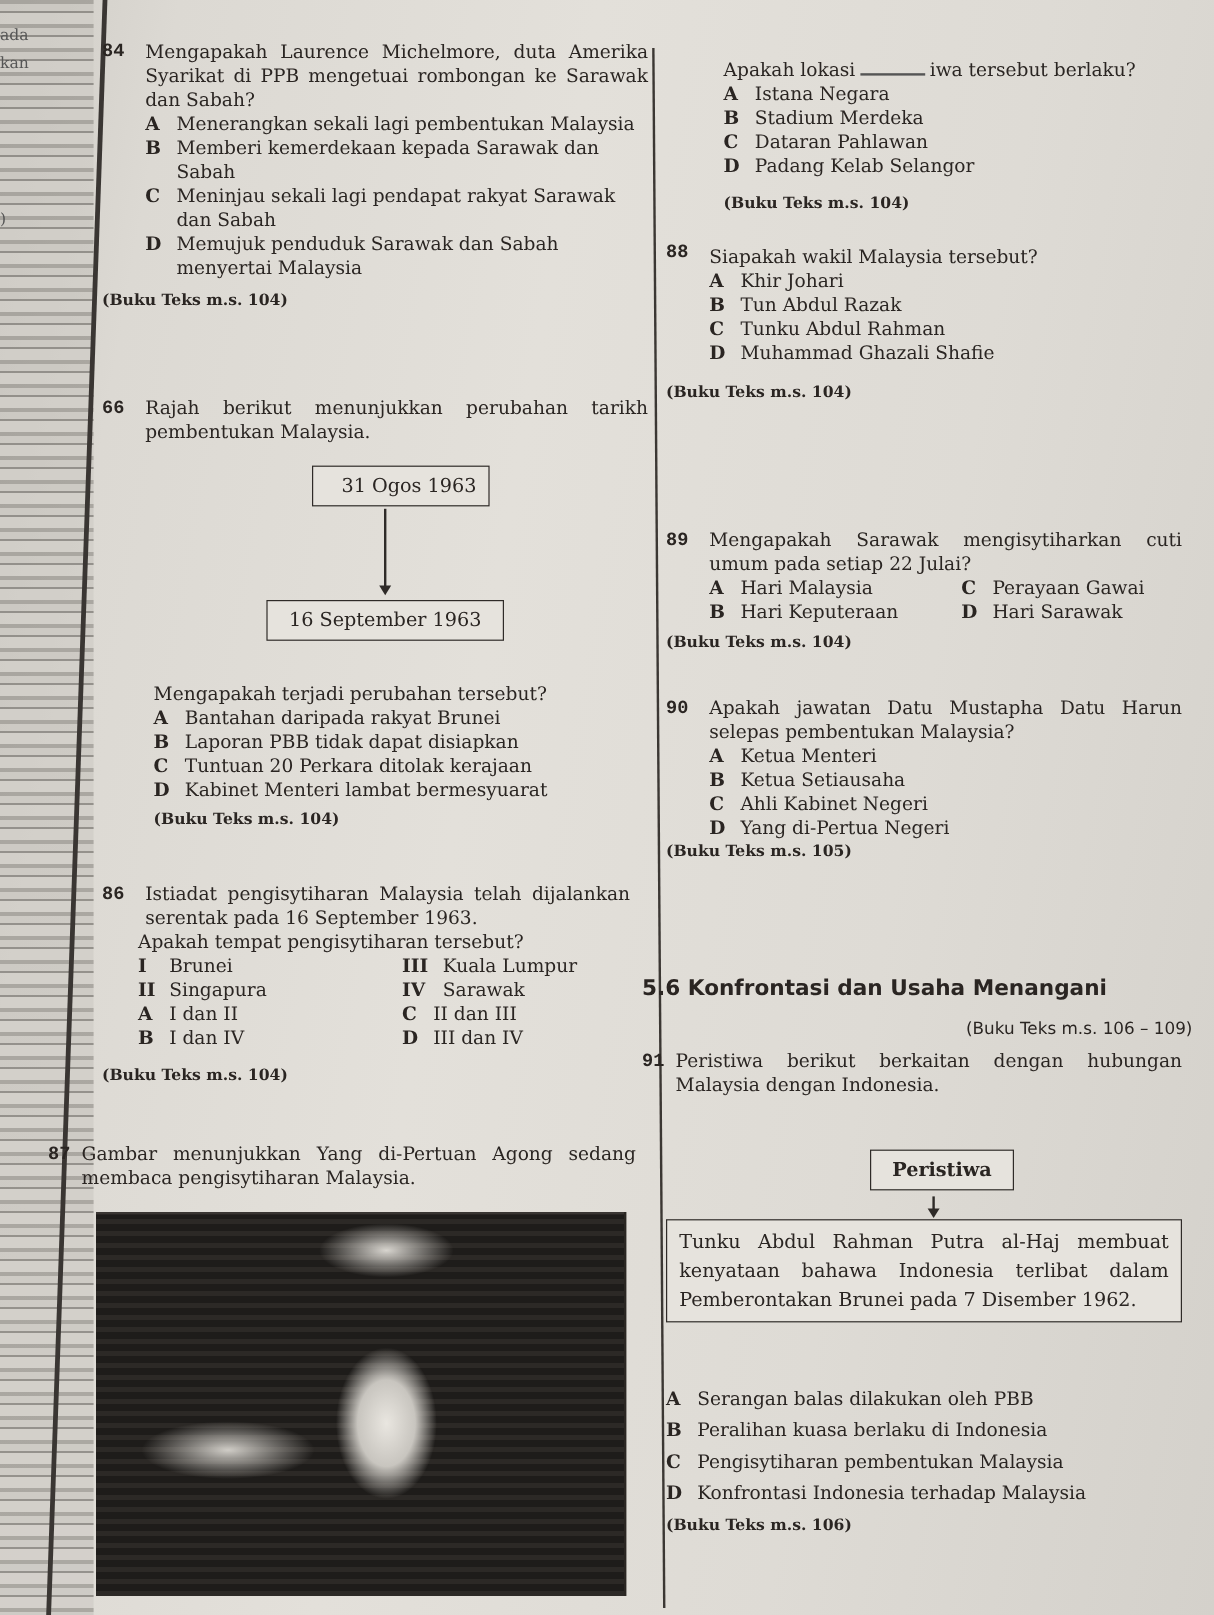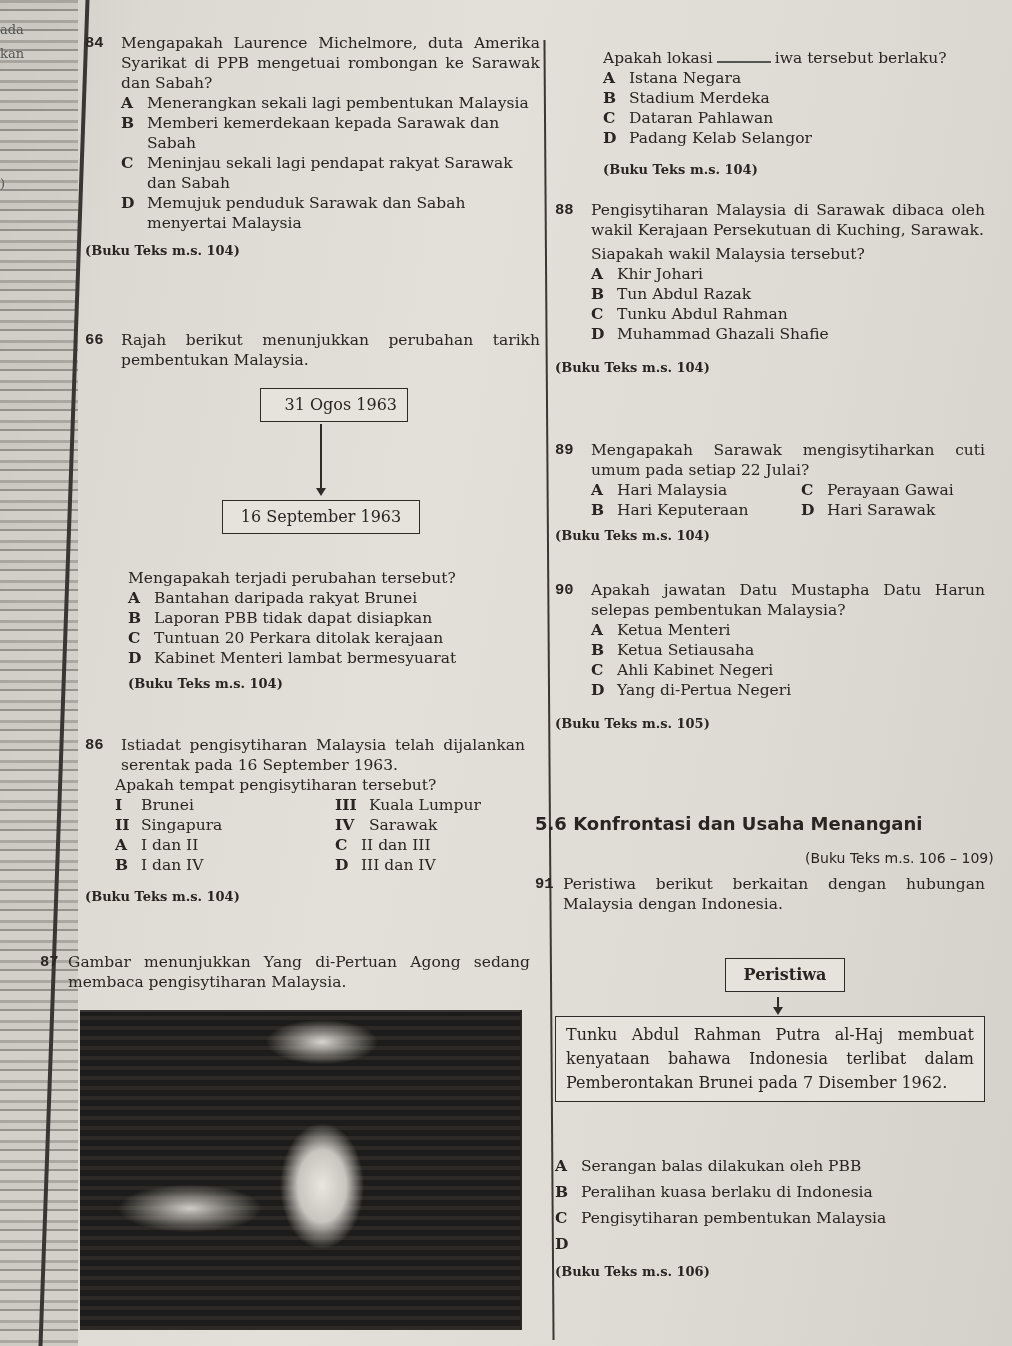--- a/index.html
+++ b/index.html
@@ -174,21 +174,20 @@
         </div>
       <div class="opt" style="margin-left:0">
           <span class="ol">D</span>
           <span>Padang Kelab Selangor</span>
         </div>
       <div class="ref" style="margin-top:12px">(Buku Teks m.s. 104)</div>
     </div>
 
     <div class="q" style="top:200px;left:0;width:430px;">
       <span class="qnum">88</span>
-      <div class="qtext">Pengisytiharan Malaysia di Sarawak dibaca oleh wakil Kerajaan Persekutuan di Kuching, Sarawak.</div>
       <div class="qtext" style="margin-top:4px">Siapakah wakil Malaysia tersebut?</div>
       <div class="opt">
           <span class="ol">A</span>
           <span>Khir Johari</span>
         </div>
       <div class="opt">
           <span class="ol">B</span>
           <span>Tun Abdul Razak</span>
         </div>
       <div class="opt">
@@ -238,21 +237,21 @@
           <span>Ketua Setiausaha</span>
         </div>
       <div class="opt">
           <span class="ol">C</span>
           <span>Ahli Kabinet Negeri</span>
         </div>
       <div class="opt">
           <span class="ol">D</span>
           <span>Yang di-Pertua Negeri</span>
         </div>
-      <div class="ref" style="margin-top:14px">(Buku Teks m.s. 105)</div>
+      <div class="ref" style="">(Buku Teks m.s. 105)</div>
     </div>
 
     <div class="section" style="top:814px;left:-20px;">5.6 Konfrontasi dan Usaha Menangani</div>
     <div class="secref" style="top:848px;left:250px;">(Buku Teks m.s. 106 – 109)</div>
 
     <div class="q" style="top:874px;left:-20px;width:450px;">
       <span class="qnum">91</span>
       <div class="qtext" style="margin-left:28px">Peristiwa berikut berkaitan dengan hubungan Malaysia dengan Indonesia.</div>
     </div>
     <div class="box" style="left:170px;top:958px;width:98px;font-weight:bold;">Peristiwa</div>
@@ -267,17 +266,18 @@
       <div class="opt" style="margin-left:0;margin-top:6px">
           <span class="ol">B</span>
           <span>Peralihan kuasa berlaku di Indonesia</span>
         </div>
       <div class="opt" style="margin-left:0;margin-top:6px">
           <span class="ol">C</span>
           <span>Pengisytiharan pembentukan Malaysia</span>
         </div>
       <div class="opt" style="margin-left:0;margin-top:6px">
           <span class="ol">D</span>
+          <span>Konfrontasi Indonesia terhadap Malaysia</span>
         </div>
       <div class="ref" style="margin-top:8px">(Buku Teks m.s. 106)</div>
     </div>
   </div>
 </div>
 
 </body></html>

